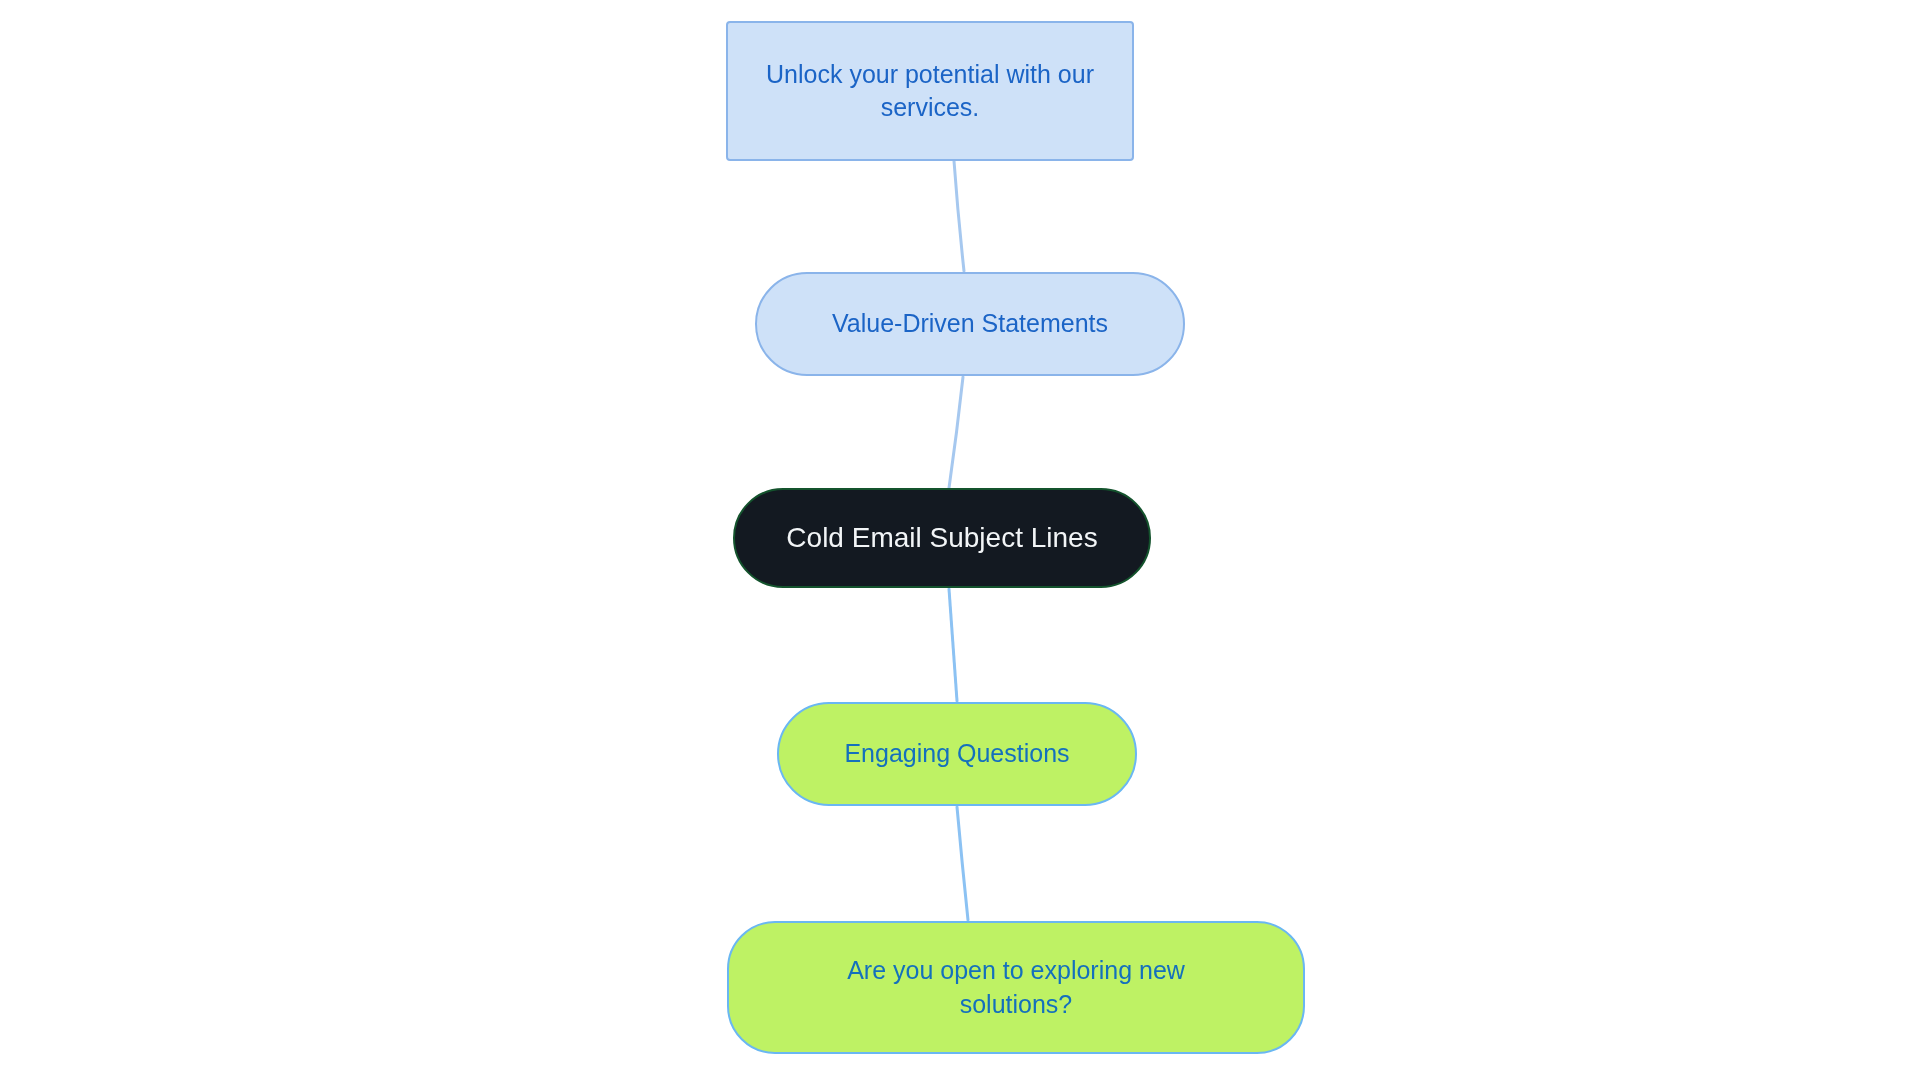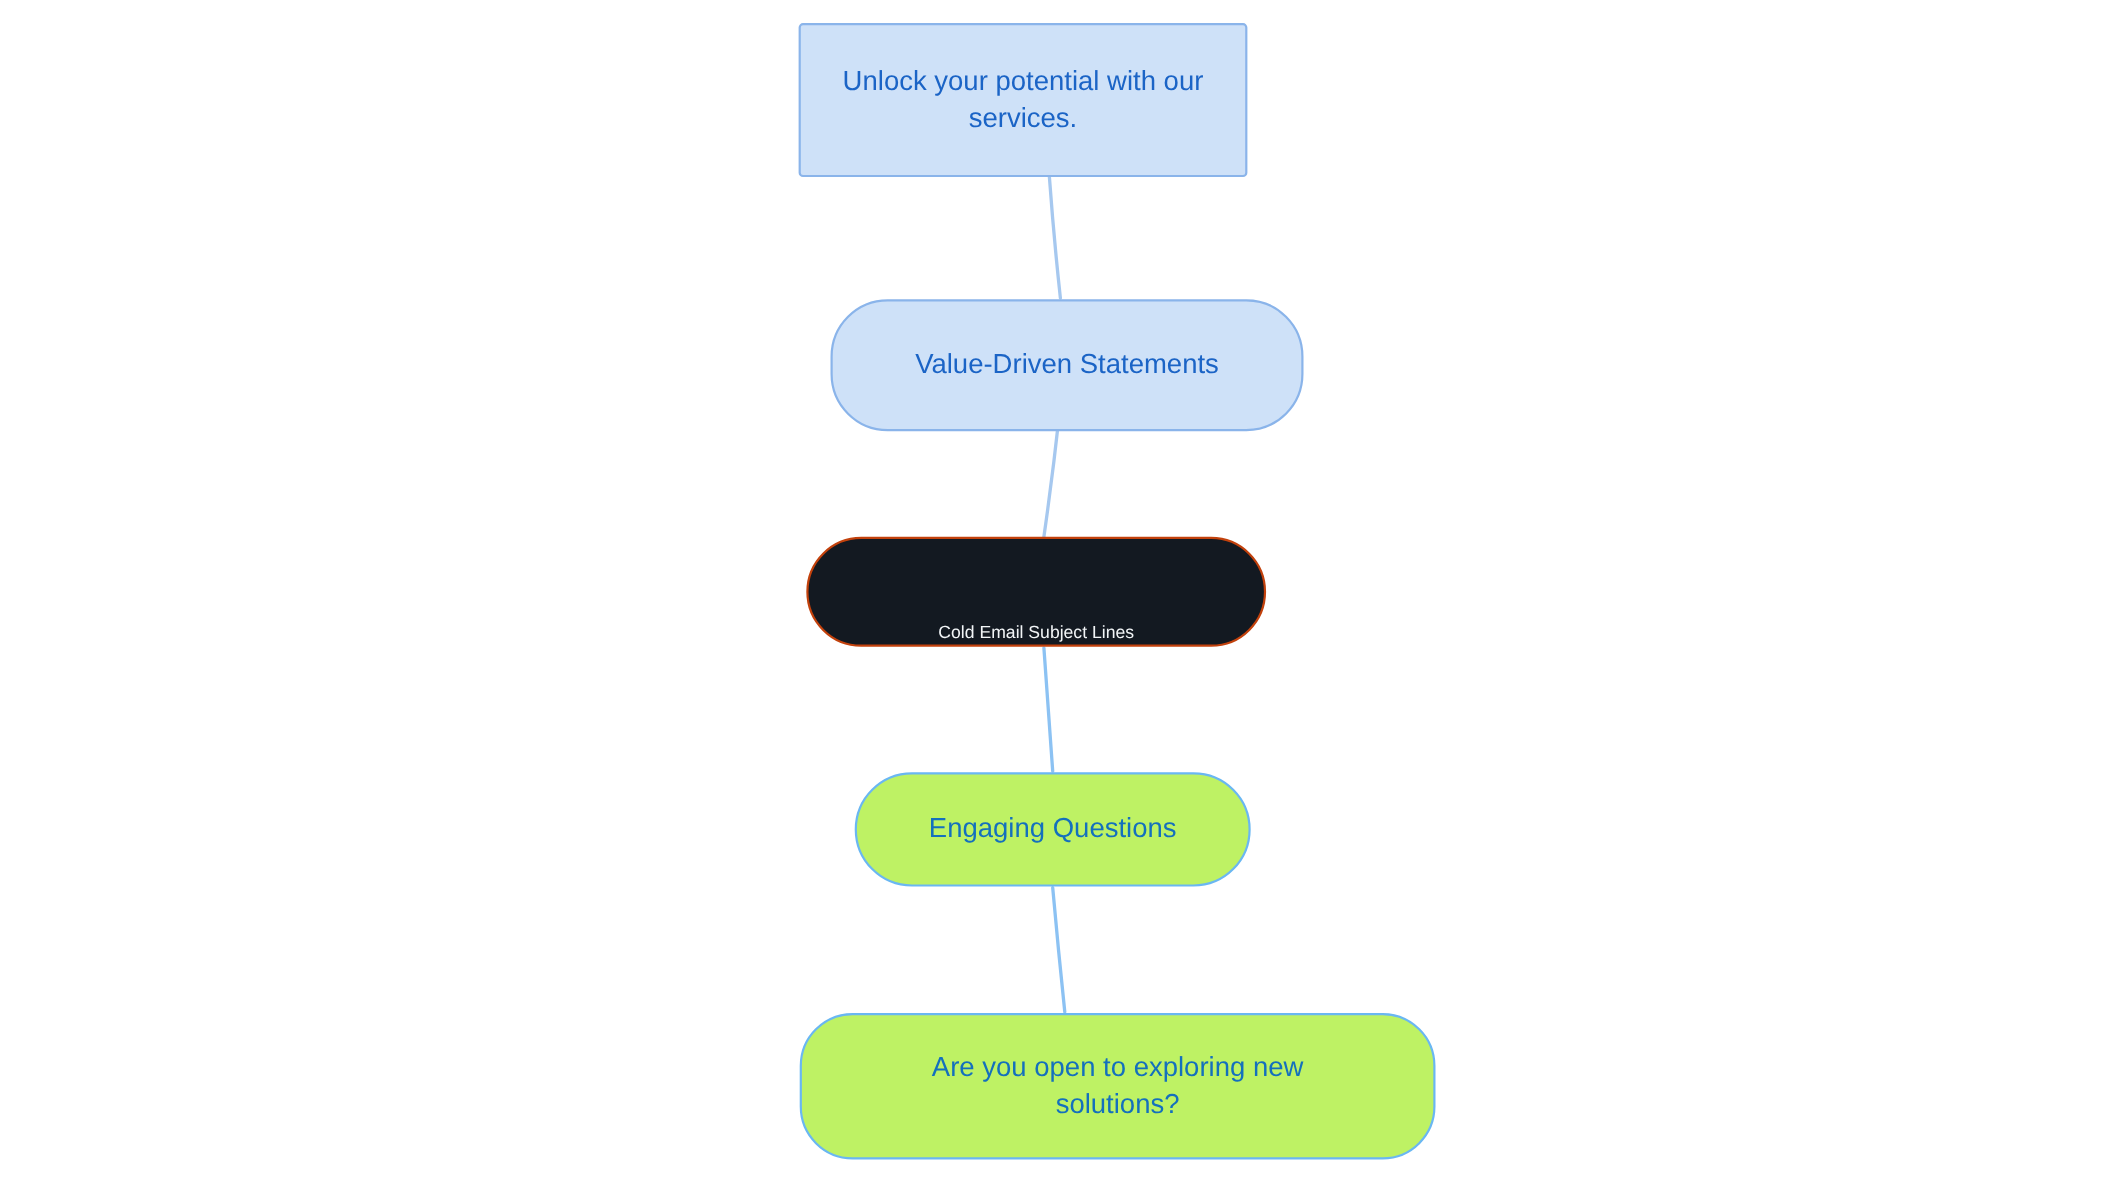--- a/index.html
+++ b/index.html
@@ -46,28 +46,27 @@
   
   .node-bottom {
     background: #bef264;
     border: 2px solid #6ab7f2;
     color: #1470bd;
     font-size: 25px;
   }
   
   .node-root {
     background: #131921;
-    border: 2px solid #c2410c;
+    border: 2px solid #14532d;
     color: #f2f5f7;
-    font-size: 16px;
-    align-items: flex-end;
+    font-size: 28px;
   }
   .node-1 { left: 705px; top: 21px;  width: 408px; height: 140px; border-radius: 4px; margin-left: 21px; }
   .node-1 .label { max-width: 420px; }
-  .node-2 { left: 755px; top: 272px; width: 430px; height: 120px; border-radius: 52px; }
+  .node-2 { left: 755px; top: 272px; width: 430px; height: 104px; border-radius: 52px; }
   .node-3 { left: 733px; top: 488px; width: 418px; height: 100px; border-radius: 50px; }
   .node-4 { left: 777px; top: 702px; width: 360px; height: 104px; border-radius: 52px; }
   .node-5 { left: 727px; top: 921px; width: 578px; height: 133px; border-radius: 48px; }
   .node-5 .label { max-width: 410px; }
 </style>
 </head>
 <body>
 
 <div class="canvas">
 

